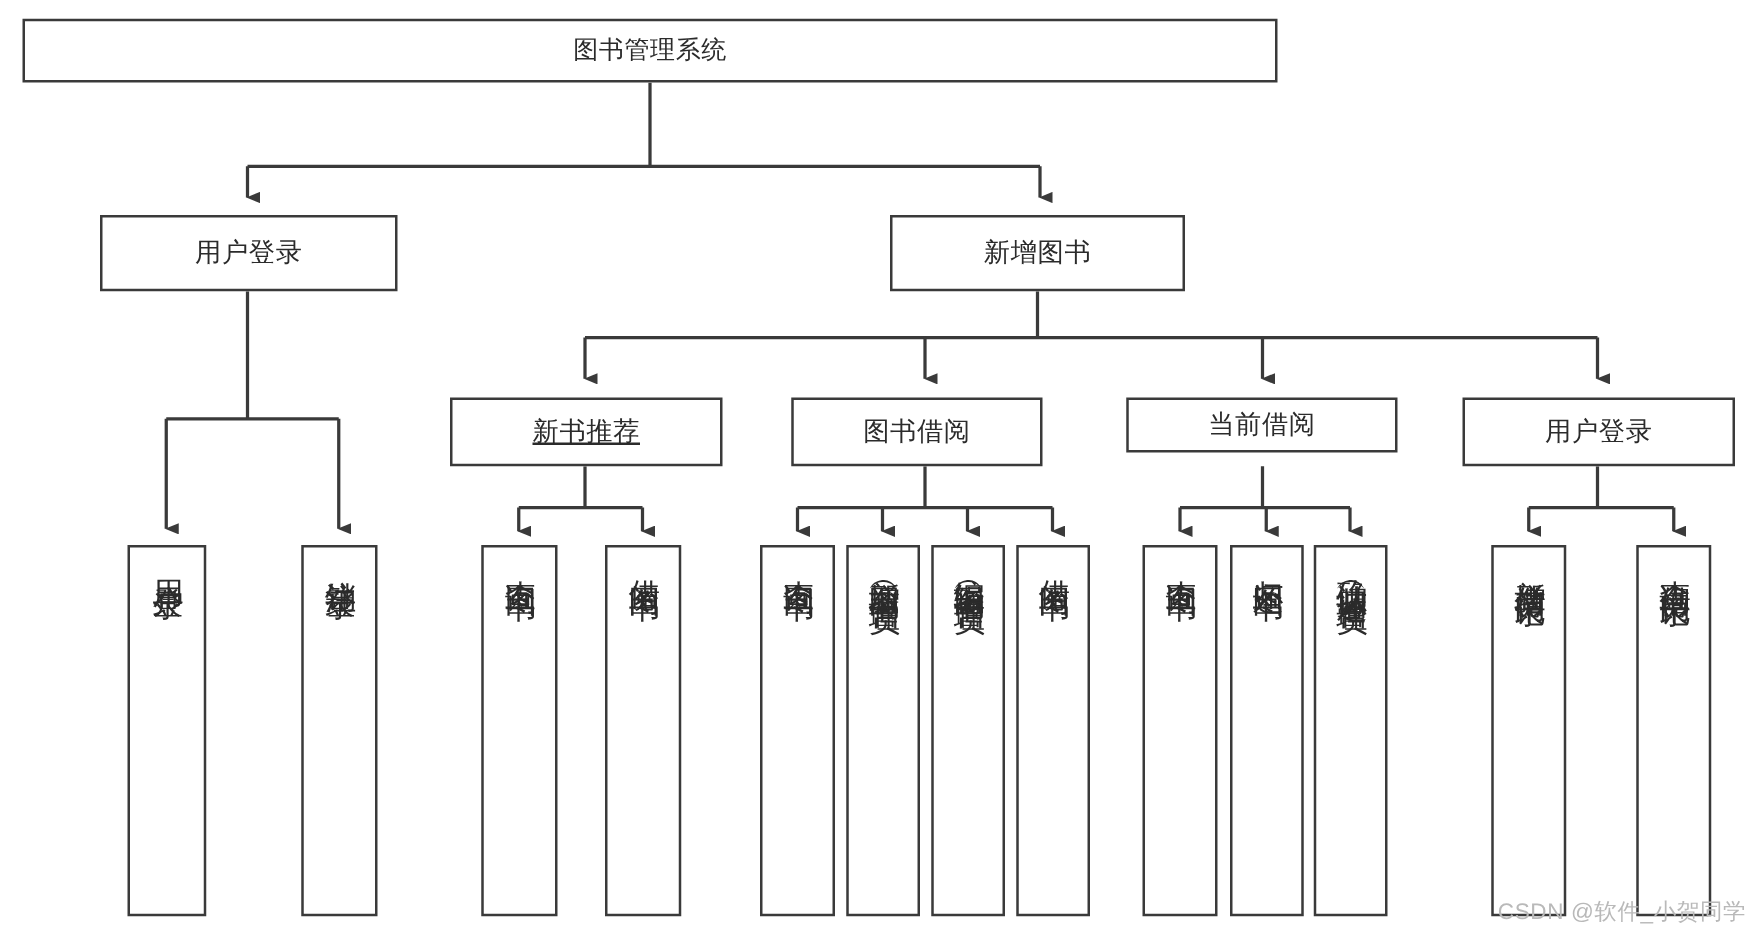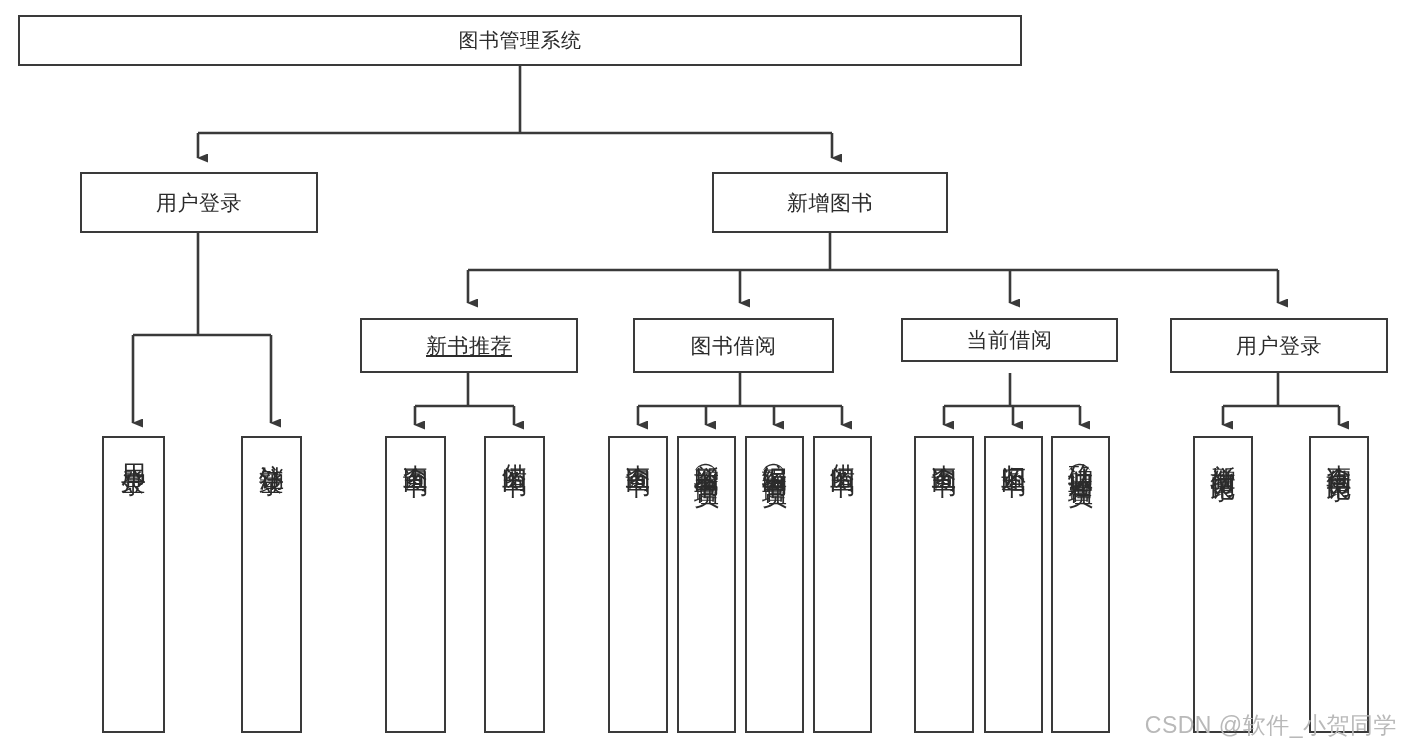--- a/index.html
+++ b/index.html
@@ -47,21 +47,21 @@
     letter-spacing:3px;
     white-space:nowrap;
     height:auto;
     max-height:100%;
   }
 
   .watermark{
     position:absolute;
     right:8px;
     bottom:6px;
-    font-size:23px;
+    font-size:18px;
     color:#b9b9b9;
     white-space:nowrap;
     letter-spacing:0.5px;
   }
 </style>
 </head>
 <body>
 
 <div id="canvas">
 

